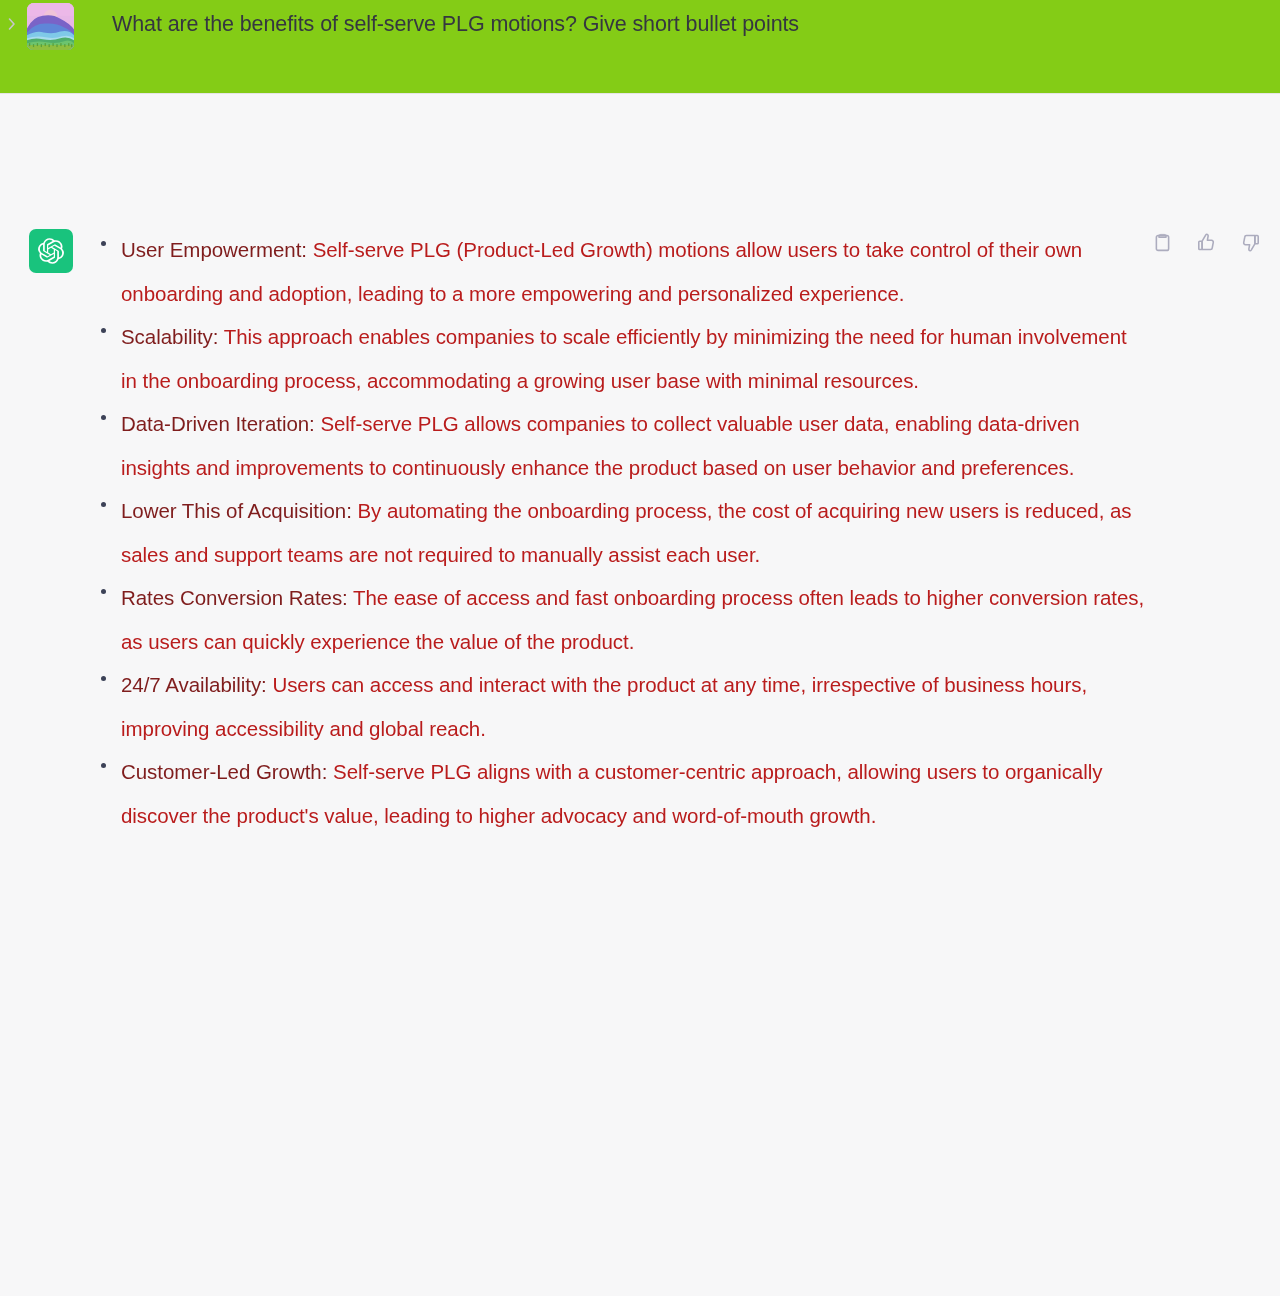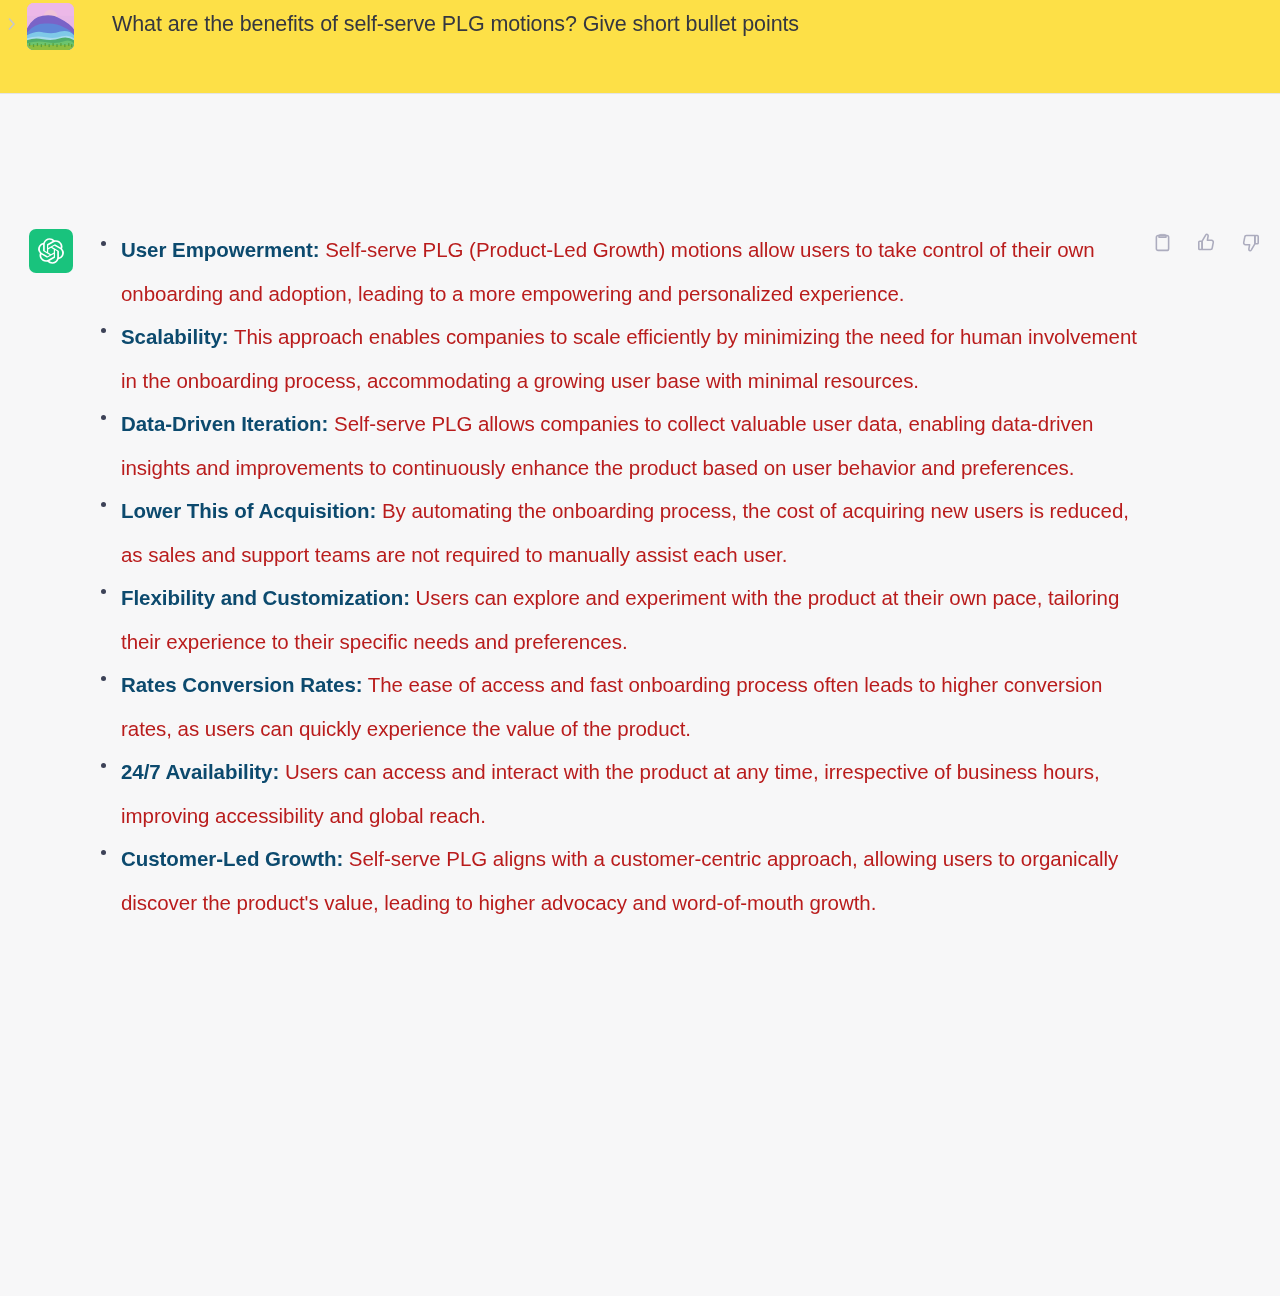--- a/index.html
+++ b/index.html
@@ -14,21 +14,21 @@
 
   .page {
     width: 1280px;
     min-height: 1296px;
     position: relative;
     background: #ffffff;
   }
 
   
   .user-turn {
-    background: #fde047;
+    background: #84cc16;
     width: 100%;
     height: 93px;
     position: relative;
     display: flex;
     align-items: flex-start;
   }
 
   .collapse-chevron {
     position: absolute;
     left: 4px;
@@ -142,22 +142,22 @@
     content: "";
     position: absolute;
     left: 5px;
     top: 13px;
     width: 5px;
     height: 5px;
     border-radius: 50%;
     background: #3c4257;
   }
   .bullet-lead {
-    font-weight: 700;
-    color: #0c4a6e;
+    font-weight: 400;
+    color: #7f1d1d;
     text-align: right;
   }
   .bullet-body {
     font-weight: 400;
     color: #b91c1c;
   }
 </style>
 </head>
 <body>
 
@@ -251,23 +251,20 @@
         <li>
           <span class="bullet-lead">Scalability:</span><span class="bullet-body"> This approach enables companies to scale efficiently by minimizing the need for human involvement in the onboarding process, accommodating a growing user base with minimal resources.</span>
         </li>
         <li>
           <span class="bullet-lead">Data-Driven Iteration:</span><span class="bullet-body"> Self-serve PLG allows companies to collect valuable user data, enabling data-driven insights and improvements to continuously enhance the product based on user behavior and preferences.</span>
         </li>
         <li>
           <span class="bullet-lead">Lower This of Acquisition:</span><span class="bullet-body"> By automating the onboarding process, the cost of acquiring new users is reduced, as sales and support teams are not required to manually assist each user.</span>
         </li>
         <li>
-          <span class="bullet-lead">Flexibility and Customization:</span><span class="bullet-body"> Users can explore and experiment with the product at their own pace, tailoring their experience to their specific needs and preferences.</span>
-        </li>
-        <li>
           <span class="bullet-lead">Rates Conversion Rates:</span><span class="bullet-body"> The ease of access and fast onboarding process often leads to higher conversion rates, as users can quickly experience the value of the product.</span>
         </li>
         <li>
           <span class="bullet-lead">24/7 Availability:</span><span class="bullet-body"> Users can access and interact with the product at any time, irrespective of business hours, improving accessibility and global reach.</span>
         </li>
         <li>
           <span class="bullet-lead">Customer-Led Growth:</span><span class="bullet-body"> Self-serve PLG aligns with a customer-centric approach, allowing users to organically discover the product's value, leading to higher advocacy and word-of-mouth growth.</span>
         </li>
       </ul>
     </div>

